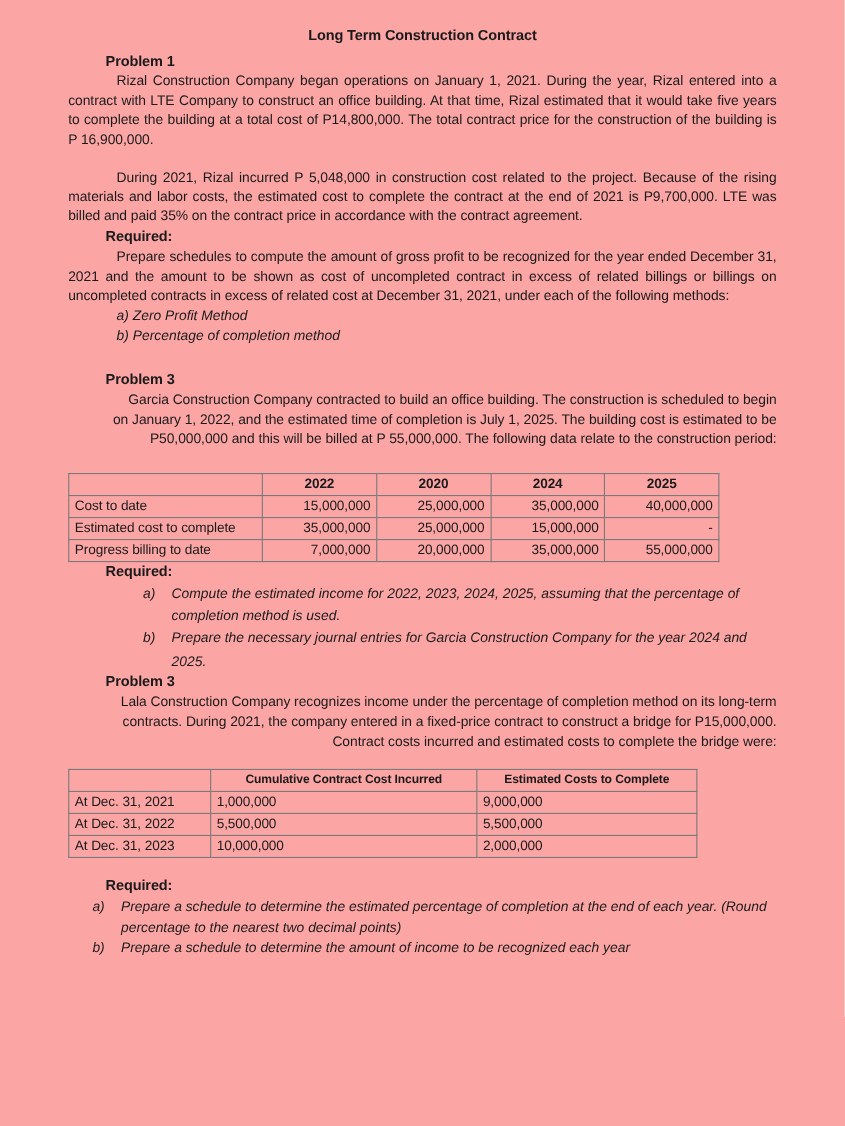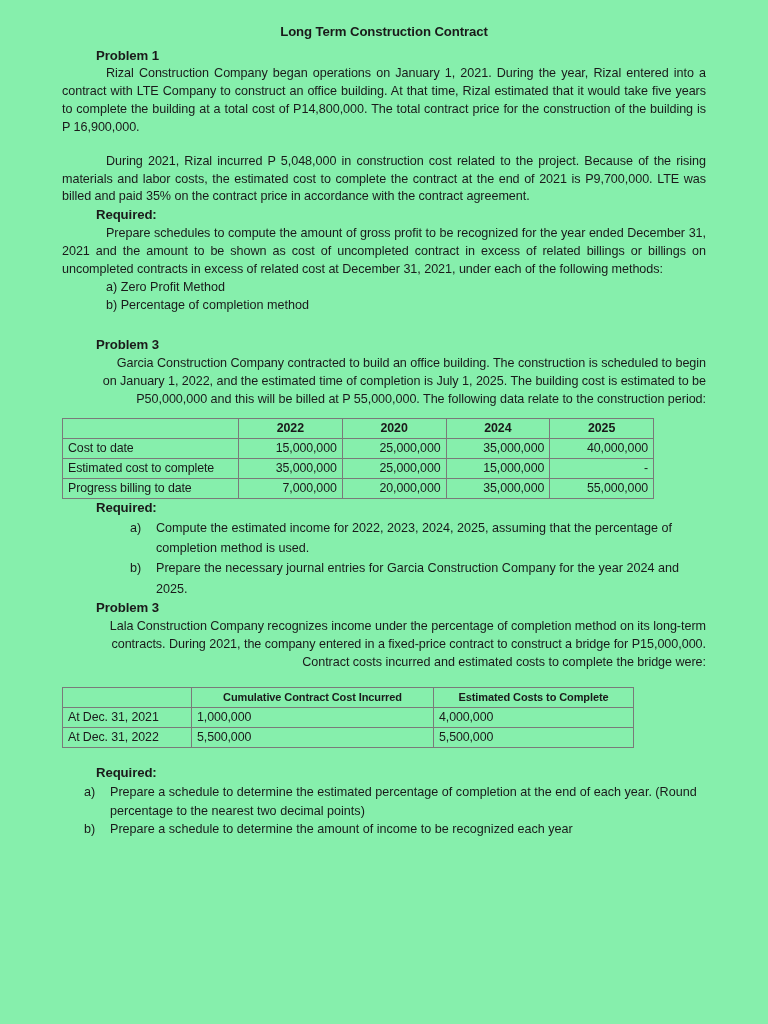--- a/index.html
+++ b/index.html
@@ -11,21 +11,21 @@
     width: 768px;
     height: 1024px;
     font-family: "Liberation Sans", sans-serif;
     color: #1a1a1a;
     overflow: hidden;
   }
   .page {
     position: relative;
     width: 768px;
     height: 1024px;
-    background: #86efac;
+    background: #fca5a5;
     box-sizing: border-box;
     padding: 24px 62px 0 62px;
   }
   .doc-title {
     text-align: center;
     font-weight: bold;
     font-size: 13.2px;
     letter-spacing: -0.1px;
     margin: 0 0 6px 0;
     line-height: 1.25;
@@ -54,20 +54,21 @@
   .spacer-sm { height: 9px; }
   .spacer-md { height: 16px; }
   .spacer-lg { height: 22px; }
 
   .ab-list {
     margin: 0;
     padding: 0;
     list-style: none;
     font-size: 12.6px;
     line-height: 1.42;
+    font-style: italic;
   }
   .ab-list.simple li {
     padding-left: 44px;
   }
   .ab-list.hang {
     margin-left: 68px;
   }
   .ab-list.hang li {
     display: flex;
     align-items: flex-start;
@@ -97,21 +98,21 @@
     padding: 1px 5px;
     height: 17px;
     line-height: 1.22;
     font-weight: normal;
     letter-spacing: -0.1px;
   }
   table.doc-table thead th {
     font-weight: bold;
     text-align: center;
   }
-  .t1 { width: 591px; margin-left: 0; }
+  .t1 { width: 591px; margin-left: 0; margin-top: 12px; }
   .t1 col.c0 { width: 176px; }
   .t1 col.cy { width: 103.75px; }
   .t1 td.label { text-align: left; }
   .t1 td.val { text-align: right; }
 
   .t2 { width: 571px; margin-left: 0; }
   .t2 col.c0 { width: 129px; }
   .t2 col.c1 { width: 242px; }
   .t2 col.c2 { width: 200px; }
   .t2 td.label { text-align: left; }
@@ -212,27 +213,32 @@
       <tr>
         <th></th>
         <th>Cumulative Contract Cost Incurred</th>
         <th>Estimated Costs to Complete</th>
       </tr>
     </thead>
     <tbody>
       <tr>
         <td class="label">At Dec. 31, 2021</td>
         <td class="val">1,000,000</td>
-        <td class="val">4,000,000</td>
+        <td class="val">9,000,000</td>
       </tr>
       <tr>
         <td class="label">At Dec. 31, 2022</td>
         <td class="val">5,500,000</td>
         <td class="val">5,500,000</td>
       </tr>
+      <tr>
+        <td class="label">At Dec. 31, 2023</td>
+        <td class="val">10,000,000</td>
+        <td class="val">2,000,000</td>
+      </tr>
     </tbody>
   </table>
 
   <div class="spacer-md"></div>
 
   <div class="heading">Required:</div>
   <ul class="ab-list hang narrow tight">
     <li>
       <span class="marker">a)</span>
       <span class="txt">Prepare a schedule to determine the estimated percentage of completion at the end of each year. (Round percentage to the nearest two decimal points)</span>

